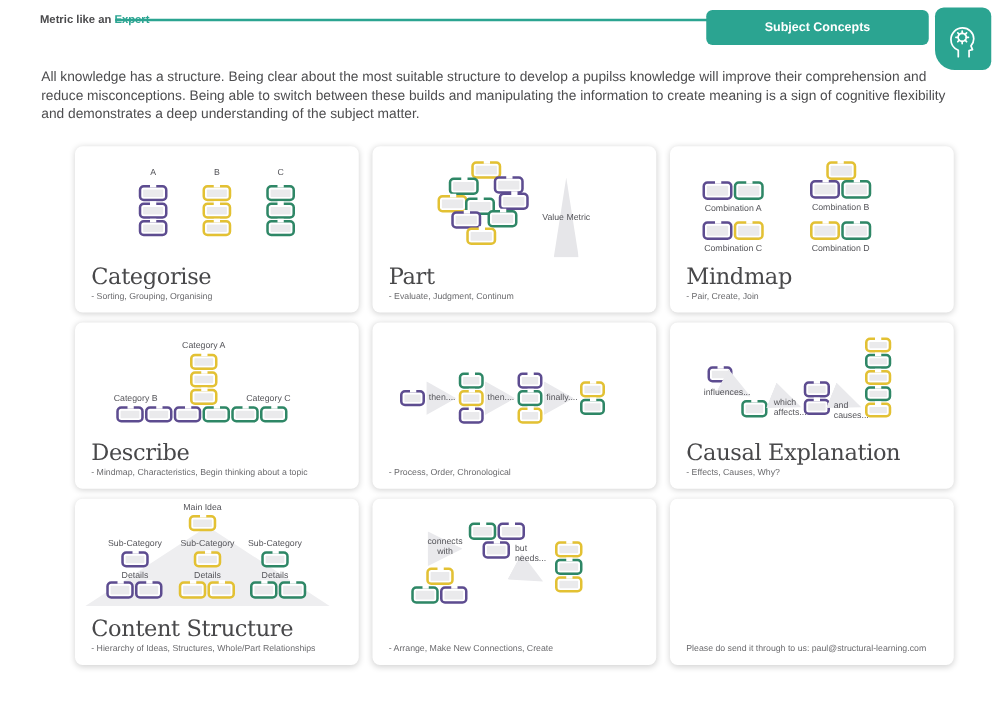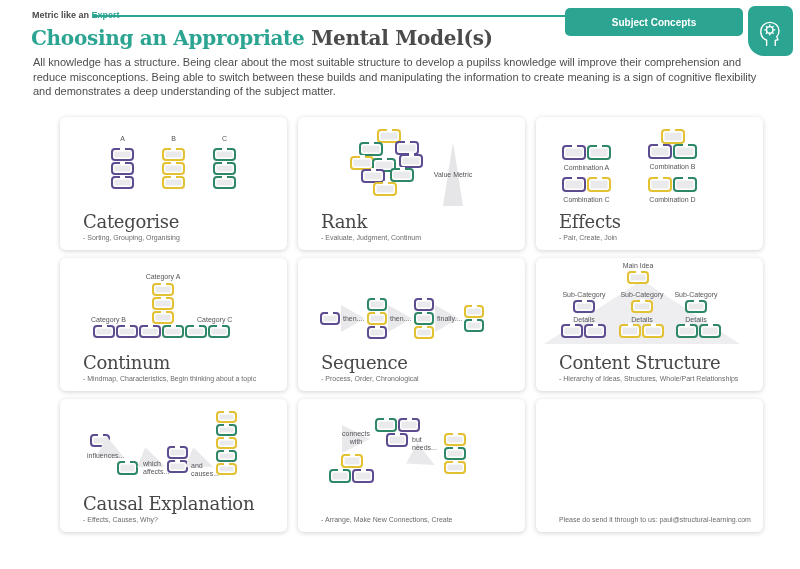--- a/index.html
+++ b/index.html
@@ -17,21 +17,21 @@
                border-radius:7px 7px 7px 16px; display:flex; align-items:center; justify-content:center; }
   .page-title { position:absolute; left:31px; top:26px; font-family:"DejaVu Serif", serif; font-weight:bold;
                 font-size:20px; letter-spacing:-0.3px; color:#4b4b4d; }
   .page-title .accent { color:#2ba491; }
   .intro { position:absolute; left:33px; top:55px; width:728px; font-size:11px; line-height:1.33; color:#4d4d4f; }
 
   
   .grid { position:absolute; left:60px; top:117px; display:grid;
           grid-template-columns:repeat(3,227px); grid-template-rows:repeat(3,133px); gap:8px 11px; }
   .card { position:relative; background:#fff; border-radius:6px; box-shadow:0 1px 5px rgba(0,0,0,0.18); overflow:hidden; }
-  .card-foot { position:absolute; left:13px; bottom:9px; right:8px;margin-left:10px; }
+  .card-foot { position:absolute; left:13px; bottom:9px; right:8px; }
   .card-title { font-family:"DejaVu Serif", serif; font-size:18px; color:#48484a; letter-spacing:-0.3px; white-space:nowrap; }
   .card-sub { margin-top:2px; font-size:7px; color:#6b6b6e; white-space:nowrap; }
 
   
   .blk { display:block; width:22px; height:14px; border-radius:4px; background:#eaeaec;
          box-shadow: inset 0 0 0 1.5px #fff; position:relative; flex:0 0 auto; }
   .blk::after { content:""; position:absolute; top:-3px; left:50%; margin-left:-2.5px; width:5px; height:3px; background:#fff; }
   .blk.p { border:2.5px solid #5d4c90; }
   .blk.y { border:2.5px solid #e3c133; }
   .blk.g { border:2.5px solid #2e8766; }
@@ -65,21 +65,20 @@
   <div class="eyebrow"><span>Metric like an </span><span class="accent">Expert</span></div>
   <div class="rule"></div>
   <div class="badge">Subject Concepts</div>
   <div class="icon-tile">
     <svg width="30" height="34" viewBox="0 0 24 27" fill="none" stroke="#ffffff" stroke-width="1.1" stroke-linecap="round" stroke-linejoin="round">
       <path d="M8.5 25v-4.1c-2.8-1.2-4.7-3.8-4.7-6.9C3.8 9.8 7.1 6.6 11.2 6.6c4 0 7.2 3 7.2 6.9 0 1.8-.7 3.4-1.8 4.6l1 2.4-2.2.5V25"></path>
       <circle cx="11" cy="12.6" r="2.6"></circle>
       <path d="M11 8.6v1.4M11 15.2v1.4M7 12.6h1.4M13.6 12.6H15M8.2 9.8l1 1M12.8 14.4l1 1M13.8 9.8l-1 1M9.2 14.4l-1 1"></path>
     </svg>
   </div>
-  <div class="page-title"><span class="accent">Choosing an Appropriate </span><span>Mental Model(s)</span></div>
   <div class="intro">All knowledge has a structure. Being clear about the most suitable structure to develop a pupilss knowledge will improve their comprehension and reduce misconceptions. Being able to switch between these builds and manipulating the information to create meaning is a sign of cognitive flexibility and demonstrates a deep understanding of the subject matter.</div>
 
   <div class="grid">
 
     <div class="card">
       <div class="cat-cols">
         <div class="cat-col">
           <div class="dlabel">A</div>
           <div class="vstack">
               <i class="blk p"></i>
@@ -118,21 +117,21 @@
         <i class="blk y abs" style="left:52px;top:39px;width:24px;"></i>
         <i class="blk g abs" style="left:74px;top:41px;width:24px;"></i>
         <i class="blk p abs" style="left:101px;top:37px;width:24px;"></i>
         <i class="blk p abs" style="left:63px;top:52px;width:24px;"></i>
         <i class="blk g abs" style="left:92px;top:51px;width:24px;"></i>
         <i class="blk y abs" style="left:75px;top:65px;width:24px;"></i>
         <div class="tri-up abs" style="left:145px;top:25px;width:20px;height:64px;"></div>
         <div class="dlabel abs ctr nw" style="left:120px;top:54px;width:70px;">Value Metric</div>
       </div>
       <div class="card-foot">
-        <div class="card-title">Rank</div>
+        <div class="card-title">Part</div>
         <div class="card-sub">- Evaluate, Judgment, Continum</div>
       </div>
     </div>
 
     <div class="card">
       <div>
         <div class="combo" style="left:26px;top:28px;">
           <div class="hrow">
               <i class="blk p"></i>
               <i class="blk g"></i>
@@ -156,21 +155,21 @@
         </div>
         <div class="combo" style="left:112px;top:60px;">
           <div class="hrow">
               <i class="blk y"></i>
               <i class="blk g"></i>
             </div>
           <div class="dlabel">Combination D</div>
         </div>
       </div>
       <div class="card-foot">
-        <div class="card-title">Effects</div>
+        <div class="card-title">Mindmap</div>
         <div class="card-sub">- Pair, Create, Join</div>
       </div>
     </div>
 
     <div class="card">
       <div>
         <div class="dlabel abs ctr" style="left:58px;top:15px;width:90px;">Category A</div>
         <div class="vstack abs" style="left:92px;top:25px;">
             <i class="blk y" style="height:13px;"></i>
             <i class="blk y" style="height:13px;"></i>
@@ -181,21 +180,21 @@
         <div class="hrow abs" style="left:33px;top:67px;">
           <i class="blk p" style="height:13px;"></i>
             <i class="blk p" style="height:13px;"></i>
             <i class="blk p" style="height:13px;"></i>
             <i class="blk g" style="height:13px;"></i>
             <i class="blk g" style="height:13px;"></i>
             <i class="blk g" style="height:13px;"></i>
         </div>
       </div>
       <div class="card-foot">
-        <div class="card-title">Continum</div>
+        <div class="card-title">Describe</div>
         <div class="card-sub">- Mindmap, Characteristics, Begin thinking about a topic</div>
       </div>
     </div>
 
     <div class="card">
       <div>
         <i class="blk p abs" style="left:22px;top:54px;width:20px;height:13px;"></i>
         <div class="tri-right abs" style="left:43px;top:47px;width:24px;height:27px;"></div>
         <div class="dlabel abs nw" style="left:45px;top:57px;">then....</div>
         <div class="vstack abs" style="left:69px;top:40px;">
@@ -211,22 +210,49 @@
             <i class="blk y" style="width:20px;height:13px;"></i>
           </div>
         <div class="tri-right abs" style="left:137px;top:47px;width:24px;height:27px;"></div>
         <div class="dlabel abs nw" style="left:139px;top:57px;">finally....</div>
         <div class="vstack abs" style="left:166px;top:47px;">
             <i class="blk y" style="width:20px;height:13px;"></i>
             <i class="blk g" style="width:20px;height:13px;"></i>
           </div>
       </div>
       <div class="card-foot">
-        <div class="card-title">Sequence</div>
         <div class="card-sub">- Process, Order, Chronological</div>
+      </div>
+    </div>
+
+    <div class="card">
+      <div>
+        <i class="blk p abs" style="left:30px;top:35px;width:20px;height:13px;"></i>
+        <div class="tri-right abs" style="left:40px;top:42px;width:26px;height:22px;transform:rotate(28deg);"></div>
+        <div class="dlabel abs nw" style="left:27px;top:53px;">influences...</div>
+        <i class="blk g abs" style="left:57px;top:62px;width:21px;height:14px;"></i>
+        <div class="tri-right abs" style="left:80px;top:52px;width:26px;height:22px;transform:rotate(22deg);"></div>
+        <div class="dlabel abs" style="left:83px;top:61px;width:28px;">which affects...</div>
+        <div class="vstack abs" style="left:107px;top:47px;">
+            <i class="blk p" style="width:21px;height:13px;"></i>
+            <i class="blk p" style="width:21px;height:13px;"></i>
+          </div>
+        <div class="tri-right abs" style="left:128px;top:52px;width:26px;height:22px;transform:rotate(22deg);"></div>
+        <div class="dlabel abs" style="left:131px;top:63px;width:26px;">and causes...</div>
+        <div class="vstack abs" style="left:156px;top:12px;">
+            <i class="blk y" style="width:21px;height:12px;"></i>
+            <i class="blk g" style="width:21px;height:12px;"></i>
+            <i class="blk y" style="width:21px;height:12px;"></i>
+            <i class="blk g" style="width:21px;height:12px;"></i>
+            <i class="blk y" style="width:21px;height:12px;"></i>
+          </div>
+      </div>
+      <div class="card-foot">
+        <div class="card-title">Causal Explanation</div>
+        <div class="card-sub">- Effects, Causes, Why?</div>
       </div>
     </div>
 
     <div class="card">
       <div>
         <div class="pyramid abs" style="left:8px;top:22px;width:196px;height:64px;"></div>
         <div class="dlabel abs ctr" style="left:62px;top:4px;width:80px;">Main Idea</div>
         <i class="blk y abs" style="left:91px;top:13px;height:13px;"></i>
         <div class="dlabel abs ctr" style="left:18px;top:33px;width:60px;">Sub-Category</div>
         <div class="dlabel abs ctr" style="left:76px;top:33px;width:60px;">Sub-Category</div>
@@ -251,48 +277,20 @@
           </div>
       </div>
       <div class="card-foot">
         <div class="card-title">Content Structure</div>
         <div class="card-sub">- Hierarchy of Ideas, Structures, Whole/Part Relationships</div>
       </div>
     </div>
 
     <div class="card">
       <div>
-        <i class="blk p abs" style="left:30px;top:35px;width:20px;height:13px;"></i>
-        <div class="tri-right abs" style="left:40px;top:42px;width:26px;height:22px;transform:rotate(28deg);"></div>
-        <div class="dlabel abs nw" style="left:27px;top:53px;">influences...</div>
-        <i class="blk g abs" style="left:57px;top:62px;width:21px;height:14px;"></i>
-        <div class="tri-right abs" style="left:80px;top:52px;width:26px;height:22px;transform:rotate(22deg);"></div>
-        <div class="dlabel abs" style="left:83px;top:61px;width:28px;">which affects...</div>
-        <div class="vstack abs" style="left:107px;top:47px;">
-            <i class="blk p" style="width:21px;height:13px;"></i>
-            <i class="blk p" style="width:21px;height:13px;"></i>
-          </div>
-        <div class="tri-right abs" style="left:128px;top:52px;width:26px;height:22px;transform:rotate(22deg);"></div>
-        <div class="dlabel abs" style="left:131px;top:63px;width:26px;">and causes...</div>
-        <div class="vstack abs" style="left:156px;top:12px;">
-            <i class="blk y" style="width:21px;height:12px;"></i>
-            <i class="blk g" style="width:21px;height:12px;"></i>
-            <i class="blk y" style="width:21px;height:12px;"></i>
-            <i class="blk g" style="width:21px;height:12px;"></i>
-            <i class="blk y" style="width:21px;height:12px;"></i>
-          </div>
-      </div>
-      <div class="card-foot">
-        <div class="card-title">Causal Explanation</div>
-        <div class="card-sub">- Effects, Causes, Why?</div>
-      </div>
-    </div>
-
-    <div class="card">
-      <div>
         <div class="tri-right abs" style="left:44px;top:26px;width:28px;height:28px;"></div>
         <div class="dlabel abs ctr" style="left:42px;top:31px;width:32px;">connects with</div>
         <i class="blk g abs" style="left:77px;top:19px;"></i>
         <i class="blk p abs" style="left:100px;top:19px;"></i>
         <i class="blk p abs" style="left:88px;top:34px;"></i>
         <i class="blk y abs" style="left:43px;top:55px;"></i>
         <i class="blk g abs" style="left:31px;top:70px;"></i>
         <i class="blk p abs" style="left:54px;top:70px;"></i>
         <div class="tri-right abs" style="left:112px;top:48px;width:26px;height:24px;transform:rotate(28deg);"></div>
         <div class="dlabel abs" style="left:114px;top:37px;width:28px;">but needs...</div>

